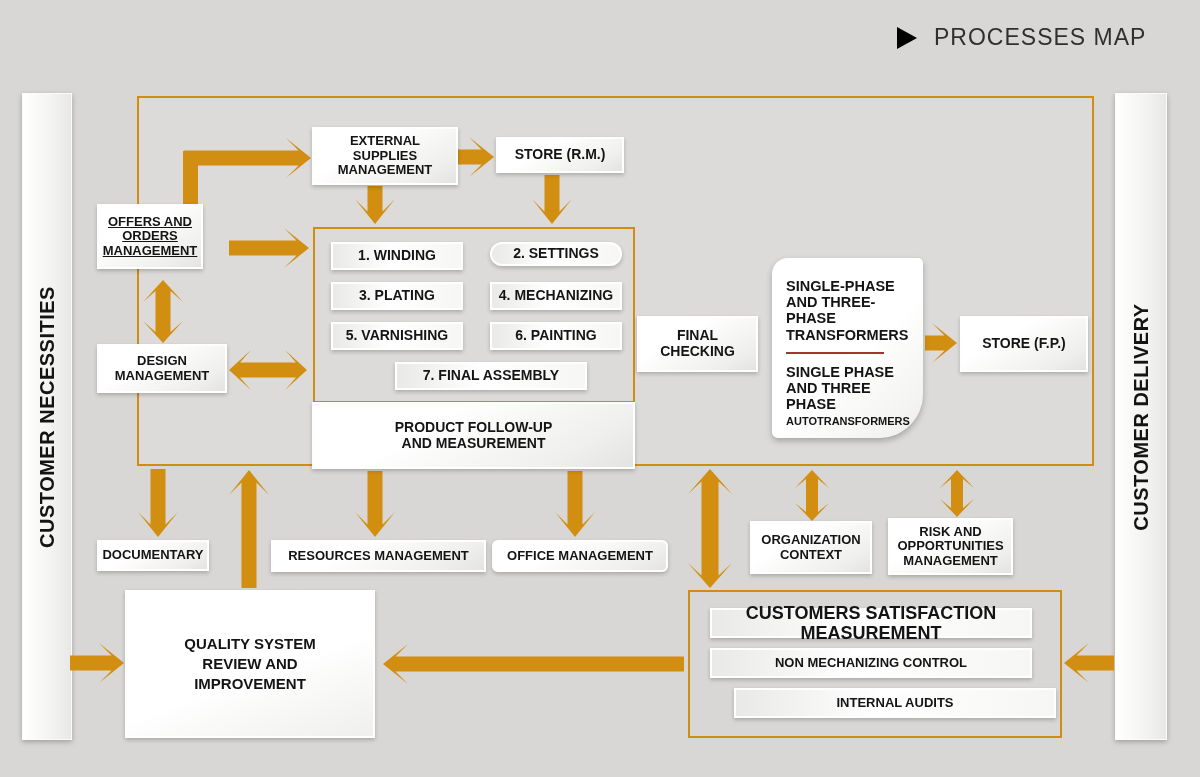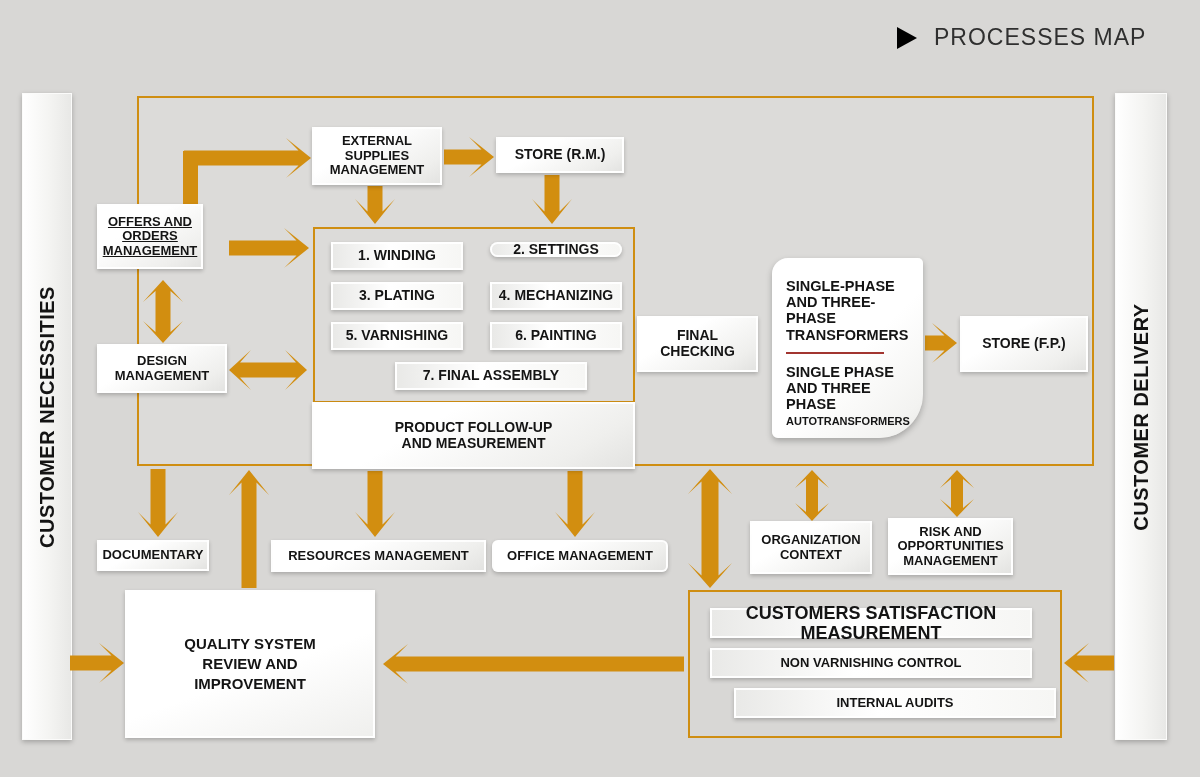--- a/index.html
+++ b/index.html
@@ -95,29 +95,29 @@
       <polygon points="812,470 795,488 806,479 806,512 795,503 812,521 829,503 818,512 818,479 829,488" fill="#d28e10"></polygon>
       <polygon points="957,470 940,488 951,479 951,508 940,499 957,517 974,499 963,508 963,479 974,488" fill="#d28e10"></polygon>
       <polygon points="1114,655.5 1076.5,655.5 1089,643 1064,663 1089,683 1076.5,670.5 1114,670.5" fill="#d28e10"></polygon>
       <polygon points="684,656.5 395.5,656.5 408,644 383,664 408,684 395.5,671.5 684,671.5" fill="#d28e10"></polygon>
       <polygon points="70,655.5 111.5,655.5 99,643 124,663 99,683 111.5,670.5 70,670.5" fill="#d28e10"></polygon>
     </svg>
 
   <div class="node" style="left:97px;top:204px;width:106px;height:65px;text-decoration:underline;">OFFERS AND
 ORDERS
 MANAGEMENT</div>
-  <div class="node" style="left:312px;top:127px;width:130px;height:58px;">EXTERNAL
+  <div class="node" style="left:312px;top:127px;width:146px;height:58px;">EXTERNAL
 SUPPLIES
 MANAGEMENT</div>
   <div class="node" style="left:496px;top:137px;width:128px;height:36px;font-size:14px;">STORE (R.M.)</div>
   <div class="node" style="left:97px;top:344px;width:130px;height:49px;">DESIGN
 MANAGEMENT</div>
 
   <div class="node step" style="left:331px;top:242px;width:132px;height:28px;">1. WINDING</div>
-  <div class="node step" style="left:490px;top:242px;width:132px;height:15px;border-radius:14px;">2. SETTINGS</div>
+  <div class="node step" style="left:490px;top:242px;width:132px;height:24px;border-radius:14px;">2. SETTINGS</div>
   <div class="node step" style="left:331px;top:282px;width:132px;height:28px;">3. PLATING</div>
   <div class="node step" style="left:490px;top:282px;width:132px;height:28px;">4. MECHANIZING</div>
   <div class="node step" style="left:331px;top:322px;width:132px;height:28px;">5. VARNISHING</div>
   <div class="node step" style="left:490px;top:322px;width:132px;height:28px;">6. PAINTING</div>
   <div class="node step" style="left:395px;top:362px;width:192px;height:28px;">7. FINAL ASSEMBLY</div>
 
   <div class="node" style="left:312px;top:402px;width:323px;height:67px;font-size:14px;">PRODUCT FOLLOW-UP
 AND MEASUREMENT</div>
   <div class="node" style="left:637px;top:316px;width:121px;height:56px;font-size:14px;">FINAL
 CHECKING</div>
@@ -142,16 +142,16 @@
 CONTEXT</div>
   <div class="node" style="left:888px;top:518px;width:125px;height:57px;">RISK AND
 OPPORTUNITIES
 MANAGEMENT</div>
 
   <div class="node quality" style="left:125px;top:590px;width:250px;height:148px;">QUALITY SYSTEM
 REVIEW AND
 IMPROVEMENT</div>
 
   <div class="node step" style="left:710px;top:608px;width:322px;height:30px;font-size:18px;">CUSTOMERS SATISFACTION MEASUREMENT</div>
-  <div class="node step" style="left:710px;top:648px;width:322px;height:30px;font-size:13px;">NON VARNISHING CONTROL</div>
+  <div class="node step" style="left:710px;top:648px;width:322px;height:30px;font-size:13px;">NON MECHANIZING CONTROL</div>
   <div class="node step" style="left:710px;top:688px;width:322px;height:30px;font-size:13px;margin-left:24px;">INTERNAL AUDITS</div>
 
 </div>
 
 </body></html>

